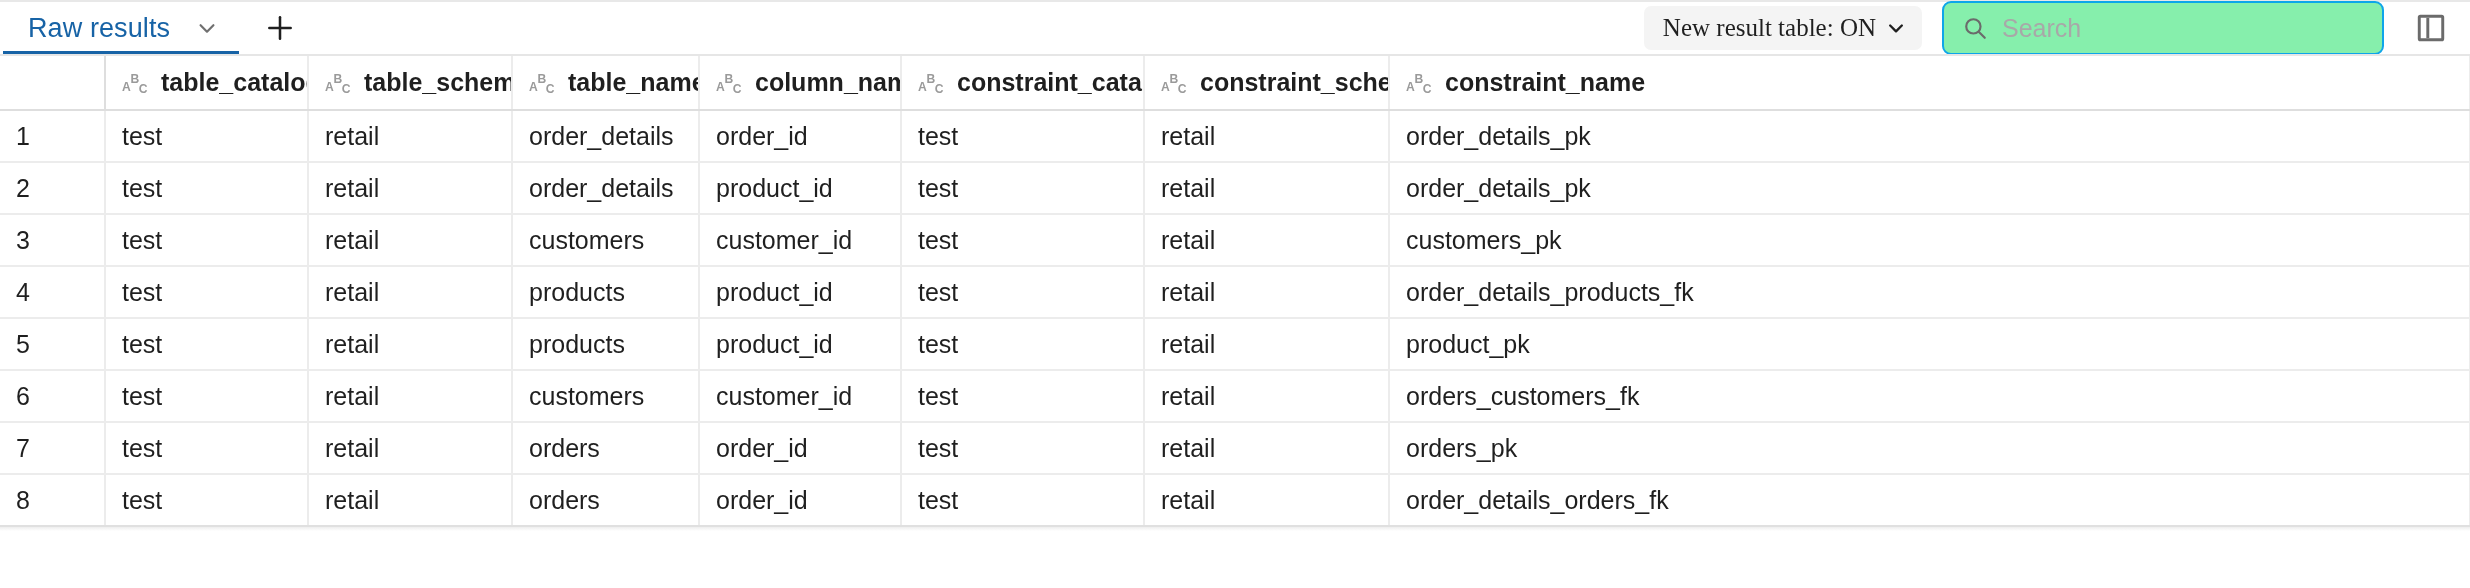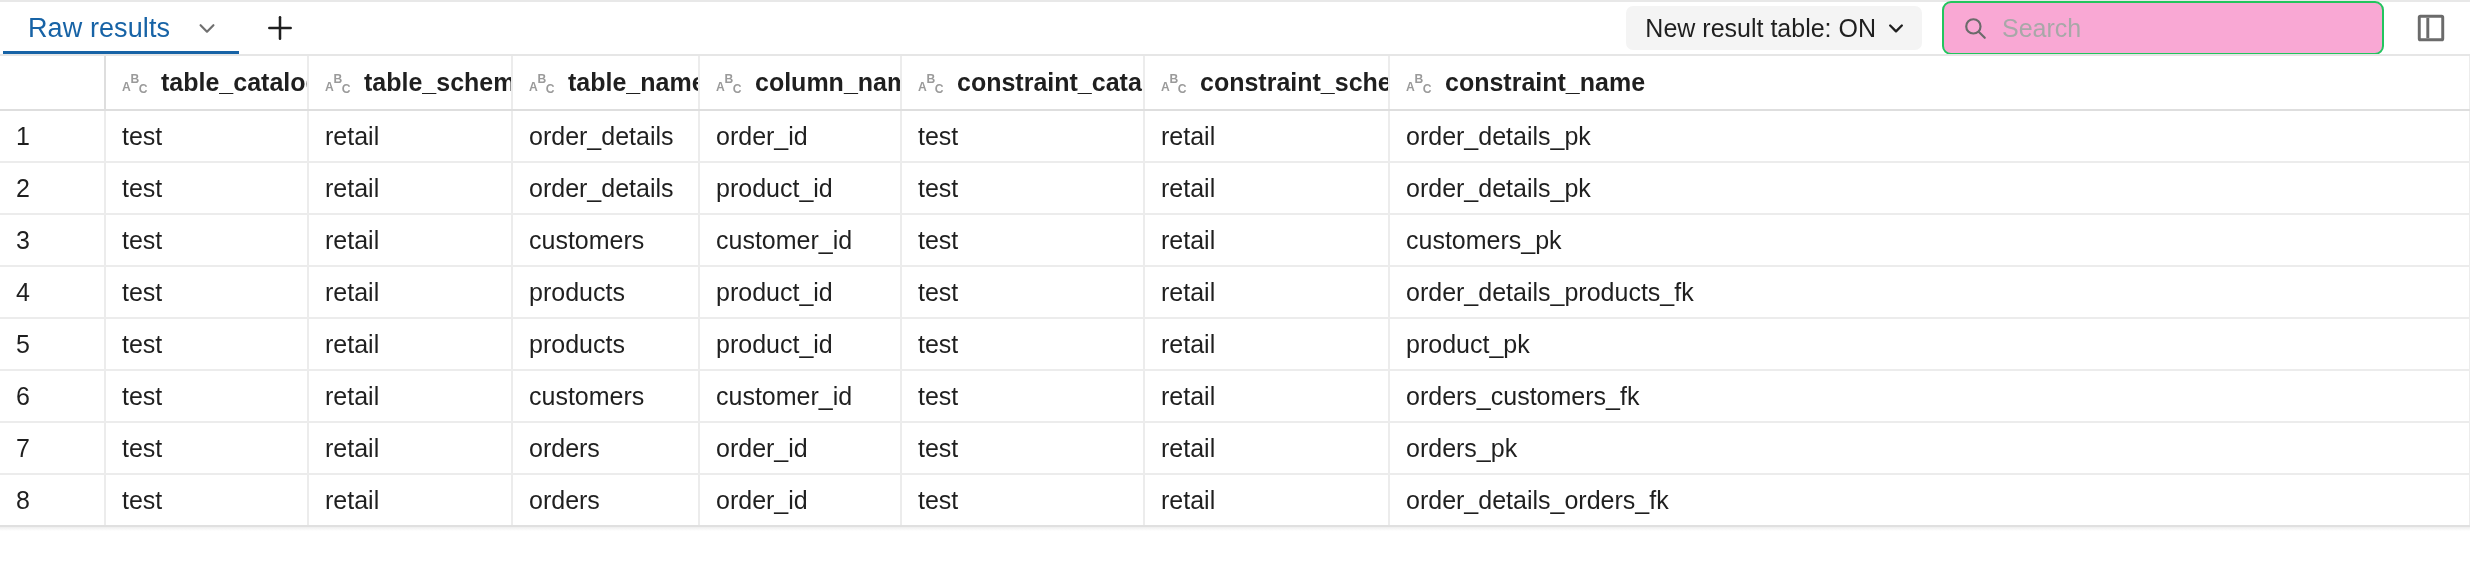--- a/index.html
+++ b/index.html
@@ -96,33 +96,34 @@
     height: 44px;
     padding: 0 16px 0 19px;
     box-sizing: border-box;
     cursor: pointer;
     margin-right: 20px;
   }
   .pill-toggle-label {
     font-size: 25px;
     color: #1f1f1f;
     white-space: nowrap;
+    font-family: Liberation Serif, serif;
   }
   .pill-caret { width: 20px; height: 20px; color:#1f1f1f; display:block; }
 
   .search-box {
     display: flex;
     align-items: center;
     width: 442px;
     height: 54px;
-    border: 2px solid #22c55e;
+    border: 2px solid #0ea5e9;
     border-radius: 9px;
     box-sizing: border-box;
     padding: 0 16px 0 18px;
-    background: #f9a8d4;
+    background: #86efac;
     gap: 14px;
     margin-right: 22px;
   }
   .search-icon { width: 26px; height: 26px; color: #6b6b6b; flex: 0 0 auto; display:block;}
   .search-input {
     border: none;
     outline: none;
     font-family: "Liberation Sans", sans-serif;
     font-size: 25px;
     color: #1f1f1f;

